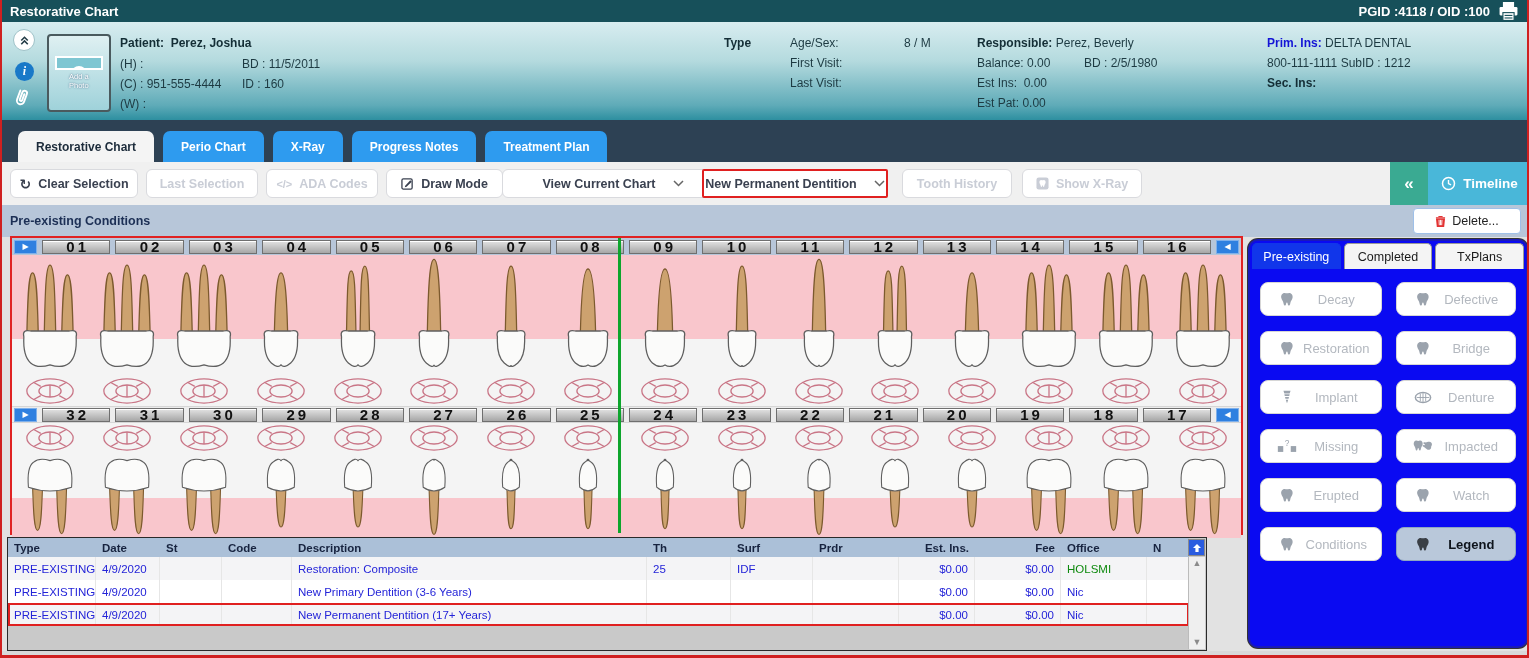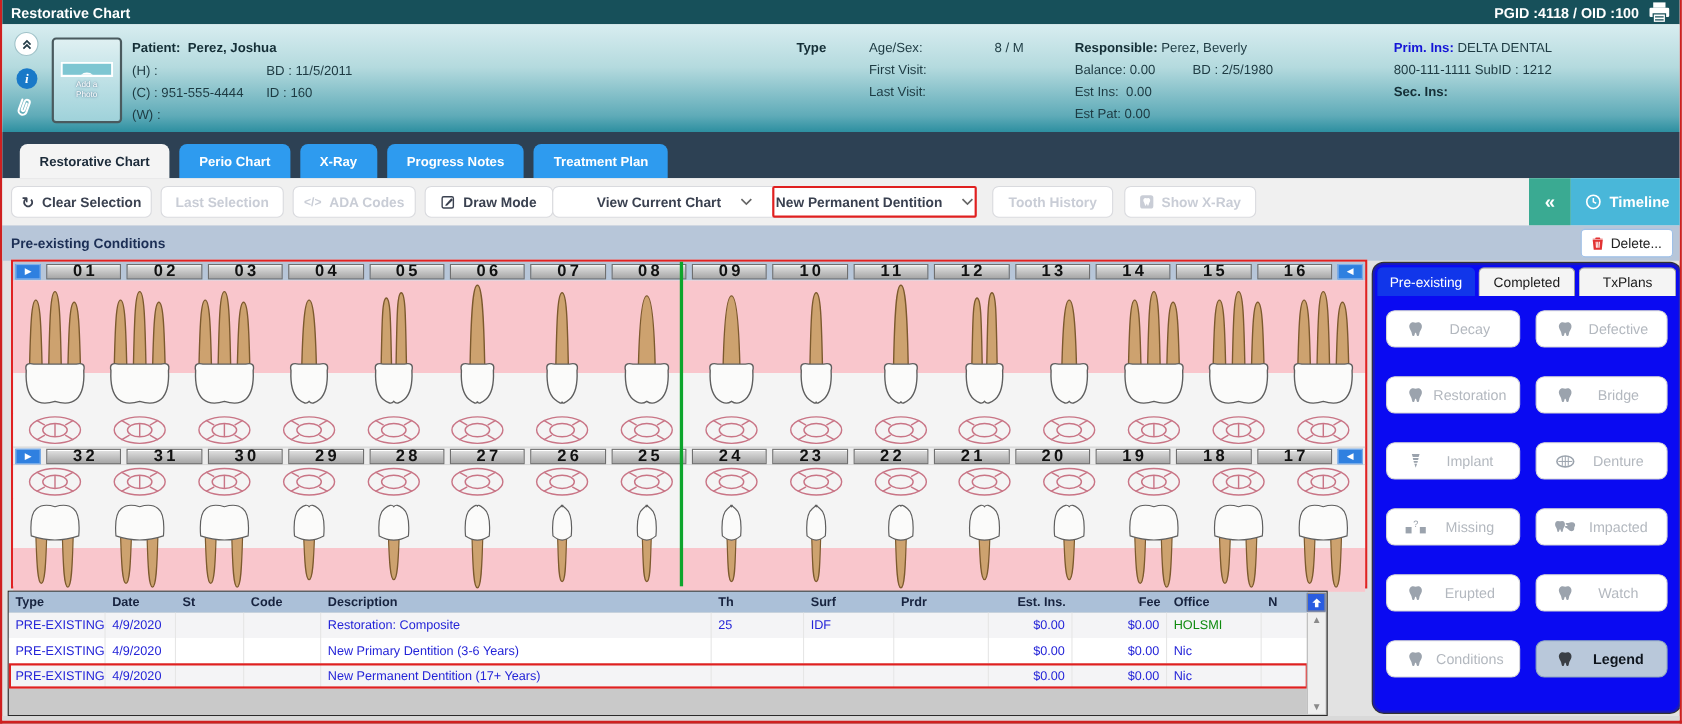--- a/index.html
+++ b/index.html
@@ -41,21 +41,21 @@
   .tb-btn.red-hl{border:2px solid #e02020;border-radius:2px;}
   .tb-btn .chev{margin-left:10px;display:inline-flex;}
   .collapse-btn{position:absolute;left:1388px;top:0;width:38px;height:43px;background:#3aaa92;color:#fff;
     font-size:17px;font-weight:bold;display:flex;align-items:center;justify-content:center;cursor:pointer;}
   .timeline-btn{position:absolute;left:1426px;top:0;width:103px;height:43px;background:#49b7d9;color:#fff;
     font-size:13.5px;font-weight:bold;display:flex;align-items:center;justify-content:center;gap:7px;cursor:pointer;}
   
   .cond-bar{position:absolute;left:0;top:205px;width:100%;height:32px;background:#b7c6d9;
     display:flex;align-items:center;padding:0 8px;}
   .cond-label{font-size:12.5px;font-weight:bold;color:#1c2f55;}
-  .delete-btn{position:absolute;right:6px;top:3px;width:84px;height:26px;background:#fff;border:1px solid #9fc0e8;border-radius:4px;
+  .delete-btn{position:absolute;right:6px;top:3px;width:108px;height:26px;background:#fff;border:1px solid #9fc0e8;border-radius:4px;
     display:flex;align-items:center;justify-content:center;gap:6px;font-size:12.5px;color:#222;cursor:pointer;}
   
   .chart{position:absolute;left:8px;top:236px;width:1233px;height:299px;border:2px solid #e02222;background:#f4f4f4;}
   .strip{display:flex;align-items:center;gap:5px;padding:0 2px;}
   .strip1{height:17px;background:#b7c6d9;}
   .strip2{height:17px;background:#ececec;border-top:1px solid #d6d6d6;border-bottom:1px solid #d6d6d6;}
   .num-btn{flex:1;height:14px;background:linear-gradient(#e3e3e3,#a6a6a6);border:1px solid #6f6f6f;box-shadow:inset 0 1px 0 #fff;
     display:flex;align-items:center;justify-content:center;font-size:15px;font-weight:bold;color:#111;letter-spacing:3px;padding-left:3px;cursor:pointer;}
   .arrow-btn{width:23px;height:14px;background:#2f80e0;border:1px solid #7fb0ea;color:#fff;font-size:8px;
     display:flex;align-items:center;justify-content:center;cursor:pointer;flex:none;}
@@ -89,21 +89,21 @@
   .vscroll{position:absolute;top:19px;right:1px;bottom:1px;width:17px;background:#efefef;border-left:1px solid #bbb;
     display:flex;flex-direction:column;justify-content:space-between;align-items:center;padding:2px 0;}
   .scroll-arrow{color:#8a8a8a;font-size:9px;line-height:9px;cursor:pointer;}
   
   .panel{position:absolute;left:1246px;top:239px;width:280px;height:409px;background:#0a0af2;
     border:2px solid #1a1ab8;border-radius:10px;box-shadow:0 0 0 1px #333;}
   .panel-tabs{display:flex;padding:2px 2px 0 2px;gap:3px;}
   .p-tab{height:26px;flex:1;display:flex;align-items:center;justify-content:center;font-size:12.5px;
     border-radius:5px 5px 0 0;cursor:pointer;background:#f4f4f4;color:#1a1a1a;border:1px solid #999;border-bottom:none;}
   .p-tab.active{background:#1136ea;color:#fff;border-color:#1136ea;}
-  .panel-grid{display:grid;grid-template-columns:1fr 1fr;gap:26px 14px;padding:13px 10px;}
+  .panel-grid{display:grid;grid-template-columns:1fr 1fr;gap:15px 14px;padding:13px 10px;}
   .p-btn{height:34px;background:#fff;border:1px solid #d6d6d6;border-radius:8px;display:flex;align-items:center;
     font-size:13px;color:#b3b8bf;cursor:pointer;padding-left:14px;gap:4px;}
   .p-btn .p-ic{width:24px;display:flex;justify-content:center;color:#9ba3ad;}
   .p-btn .p-lab{flex:1;text-align:center;padding-right:12px;}
   .p-btn.active{background:#b9c8da;border-color:#8fa6c0;color:#0e141c;font-weight:bold;}
   .p-btn.active .p-ic{color:#3a3f45;}
   .below-table{position:absolute;left:0;top:651px;width:100%;height:7px;background:#d9d9d9;}
 </style>
 </head>
 <body>

